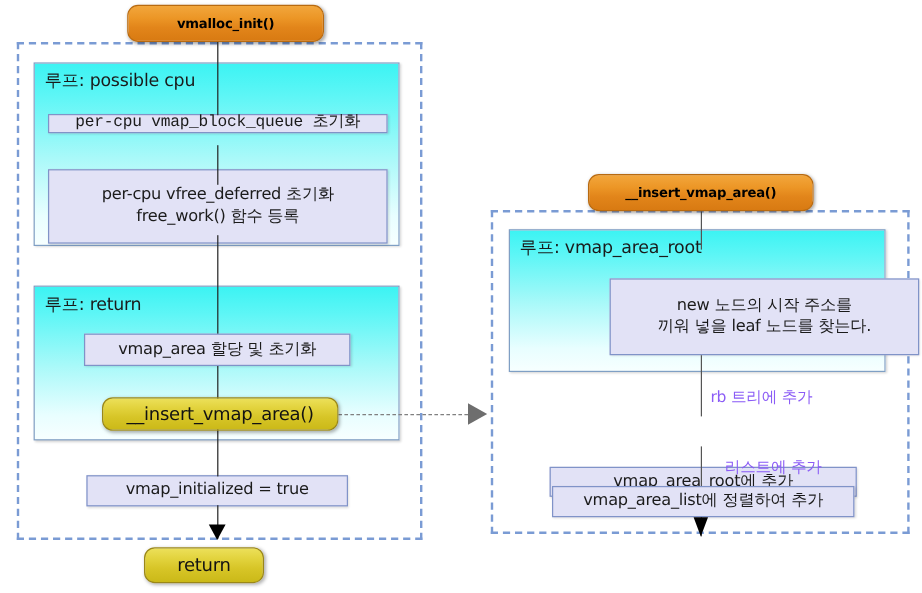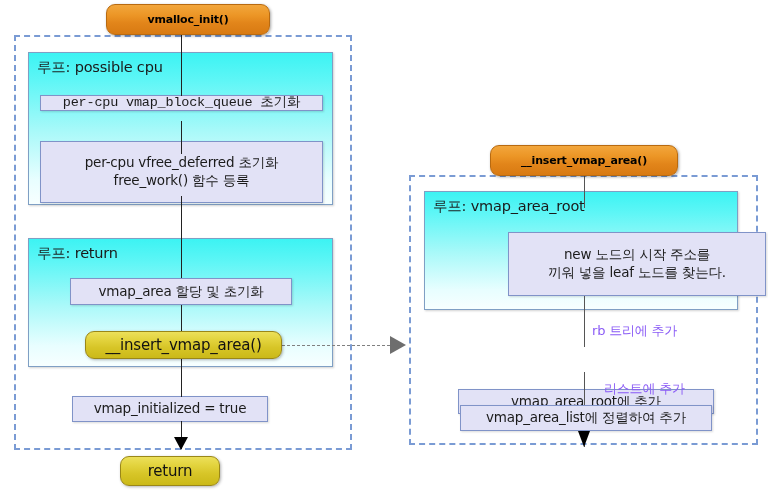--- a/index.html
+++ b/index.html
@@ -154,21 +154,21 @@
   <div class="loopbox" style="left:28px;top:238px;width:305px;height:129px;">
     <span class="loop-label">루프: return</span>
   </div>
 
   <div class="pbox" style="left:70px;top:278px;width:222px;height:27px;">
     <span class="ln">vmap_area 할당 및 초기화</span>
   </div>
 
   <div class="goldcap" style="left:85px;top:331px;width:197px;height:28px;">__insert_vmap_area()</div>
 
-  <div class="pbox" style="left:72px;top:396px;width:196px;height:26px;">
+  <div class="pbox" style="left:72px;top:396px;width:218px;height:26px;">
     <span class="ln">vmap_initialized = true</span>
   </div>
 
   <div class="goldcap" style="left:120px;top:456px;width:100px;height:30px;">return</div>
 
   <div class="hdash" style="left:282px;top:345px;width:108px;"></div>
   <div class="dash-arrow" style="left:390px;top:336px;"></div>
 
   <div class="group" style="left:409px;top:175px;width:349px;height:270px;"></div>
 

